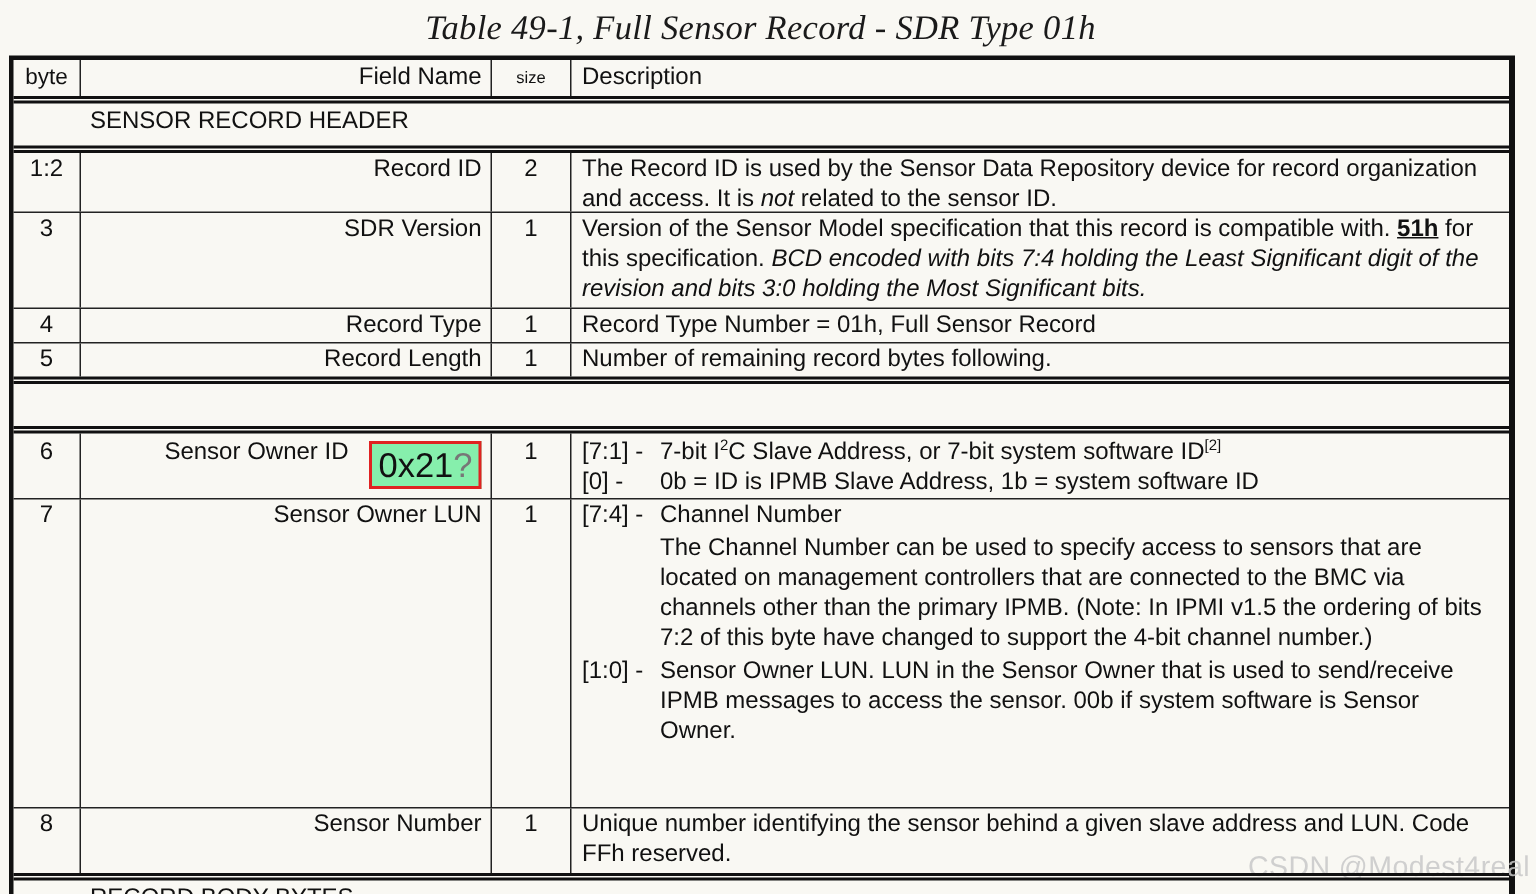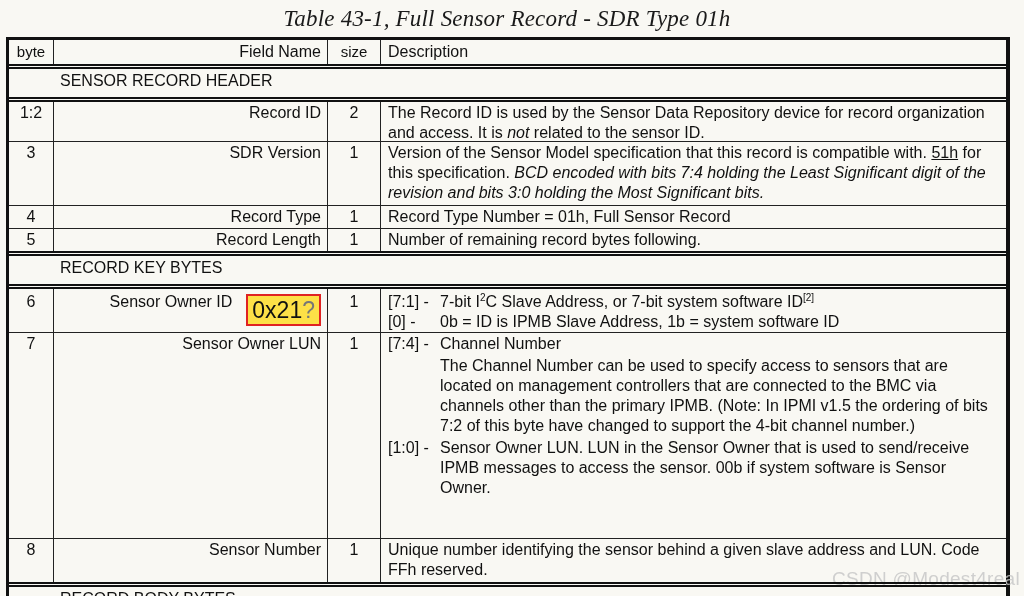--- a/index.html
+++ b/index.html
@@ -64,58 +64,58 @@
     .cell {
       box-sizing: border-box;
       padding: 1px 6px 1px 6px;
     }
     .c-byte { width: 45px; text-align: center; border-right: 1px solid #222; }
     .c-name { width: 274px; border-right: 1px solid #222; text-align: right; }
     .c-size { width: 53px; text-align: center; border-right: 1px solid #222; }
     .c-desc { flex: 1; padding-left: 7px; }
     .header-row { font-weight: normal; height: 24px; }
     .header-row .c-byte { font-size: 15px; }
-    .header-row .c-size { font-size: 15px; }
+    .header-row .c-size { font-size: 11px; }
     .header-row .cell { padding-top: 2px; }
     .section-row { height: 28px; }
     .section-row .c-byte { border-right: none; }
     .section-row .c-sect { padding: 2px 6px; }
     .gap-after { margin-bottom: 5px; }
-    .bold-u { font-weight: normal; text-decoration: underline; }
+    .bold-u { font-weight: bold; text-decoration: underline; }
     .it { font-style: italic; }
     .bitline { display: flex; }
     .bitline .bit { width: 52px; flex: none; }
     .bitline .btxt { flex: 1; }
     sup { font-size: 10px; line-height: 0; vertical-align: 6px; }
     .annot {
       display: inline-block;
       margin-left: 14px;
       margin-top: 6px;
       border: 2px solid #e02222;
       padding: 0 4px;
       font-size: 23px;
       line-height: 28px;
       color: #111;
       vertical-align: top;
-      background: #fde047;
+      background: #86efac;
     }
     .annot .q { color: #777; }
     .watermark {
       position: absolute;
       right: 4px;
       bottom: 6px;
       font-size: 19px;
       color: rgba(200,200,200,0.85);
       letter-spacing: 0.3px;
     }
   </style>
 </head>
 <body>
 
-<div class="title">Table 43-1, Full Sensor Record - SDR Type 01h</div>
+<div class="title">Table 49-1, Full Sensor Record - SDR Type 01h</div>
 
 <div class="table-wrap">
 
   <div class="row header-row double-bottom gap-after">
     <div class="cell c-byte">byte</div>
     <div class="cell c-name">Field Name</div>
     <div class="cell c-size">size</div>
     <div class="cell c-desc">Description</div>
   </div>
 
@@ -147,21 +147,20 @@
 
   <div class="row double-bottom gap-after" style="height:22px">
     <div class="cell c-byte">5</div>
     <div class="cell c-name">Record Length</div>
     <div class="cell c-size">1</div>
     <div class="cell c-desc">Number of remaining record bytes following.</div>
   </div>
 
   <div class="row section-row double-bottom gap-after">
     <div class="cell c-byte" style="border-right:none"></div>
-    <div class="cell c-sect">RECORD KEY BYTES</div>
   </div>
 
   <div class="row" style="height:44px">
     <div class="cell c-byte" style="padding-top:3px">6</div>
     <div class="cell c-name" style="padding-top:3px"><span>Sensor Owner ID</span><span class="annot" style="margin-top:2px"><span>0x21</span><span class="q">?</span></span></div>
     <div class="cell c-size" style="padding-top:3px">1</div>
     <div class="cell c-desc" style="padding-top:3px">
       <div class="bitline">
         <span class="bit">[7:1] -</span>
         <span class="btxt"><span>7-bit I</span><sup>2</sup><span>C Slave Address, or 7-bit system software ID</span><sup>[2]</sup></span>

